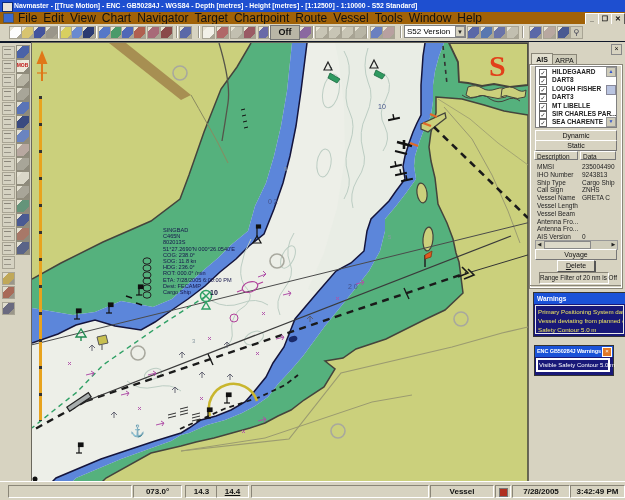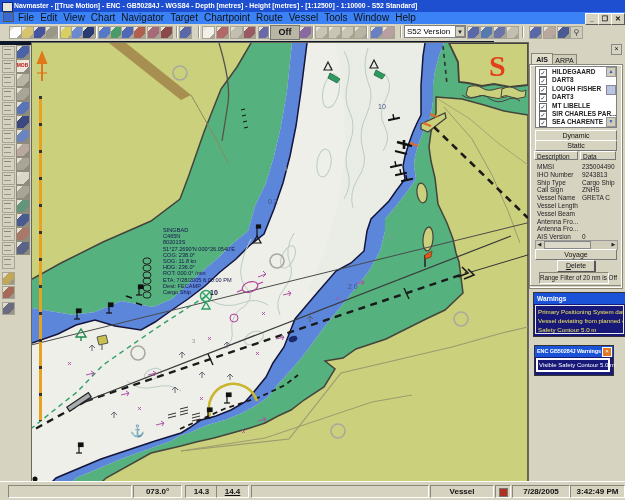--- a/index.html
+++ b/index.html
@@ -2,28 +2,28 @@
 <html><head>
 <meta charset="utf-8">
 <style>
 html,body{margin:0;padding:0;}
 body{width:625px;height:500px;position:relative;overflow:hidden;
  font-family:"Liberation Sans",sans-serif;background:#d7d3c1;}
 #title{position:absolute;left:0;top:0;width:625px;height:12px;
  background:#1e4fd0;color:#fff;font-size:6.8px;font-weight:bold;line-height:12px;white-space:nowrap;}
 #title span{margin-left:14px;}
 #ticon{position:absolute;left:2px;top:2px;width:9px;height:8px;background:#e8e4d8;border:1px solid #0a2a7a;}
-#menubar{position:absolute;left:0;top:12px;width:625px;height:12px;background:#3b82f6;
- font-size:10px;color:#111;line-height:12px;white-space:nowrap;}
+#menubar{position:absolute;left:0;top:12px;width:625px;height:12px;background:#a16207;
+ font-size:12px;color:#111;line-height:12px;white-space:nowrap;}
 #menubar .m{margin-right:6px;}
 #micon{display:inline-block;width:9px;height:8px;background:#3a6ad0;border:1px solid #555;vertical-align:-1px;margin:0 4px 0 3px;}
 .wbtn{position:absolute;top:13px;width:12px;height:10px;background:#d7d3c1;
  border-top:1px solid #fff;border-left:1px solid #fff;border-right:1px solid #5a5a55;border-bottom:1px solid #5a5a55;
  font-size:7px;line-height:9px;text-align:center;color:#111;font-weight:bold;}
-#toolbar{position:absolute;left:0;top:24px;width:494px;height:17px;background:#d7d3c1;border-bottom:4px solid #0f172a;}
+#toolbar{position:absolute;left:0;top:24px;width:625px;height:17px;background:#d7d3c1;border-bottom:2px solid #0f172a;}
 .ti{position:absolute;top:2px;width:11px;height:11px;background:#cfccba;border:1px solid #a8a494;}
 .sep{position:absolute;top:2px;width:1px;height:12px;background:#9a9688;border-right:1px solid #fff;}
 #offbtn{position:absolute;left:270px;top:1px;width:28px;height:13px;background:#b9b6a6;
  border:1px solid #777;font-size:9px;font-weight:bold;text-align:center;line-height:13px;color:#111;}
 #combo{position:absolute;left:404px;top:1px;width:62px;height:13px;background:#fff;border:1px solid #808080;
  font-size:8px;line-height:12px;color:#000;padding-left:2px;box-sizing:border-box;}
 #comboarr{position:absolute;left:455px;top:2px;width:10px;height:11px;background:#d7d3c1;border:1px solid #888;
  font-size:6px;text-align:center;line-height:10px;color:#222;box-sizing:border-box;}
 .vti{position:absolute;width:11px;height:11px;background:#d5d2c2;border:1px solid #a8a494;}
 .vti2{position:absolute;left:16px;width:12px;height:12px;background:#c8c5b4;border:1px solid #908c7c;}

